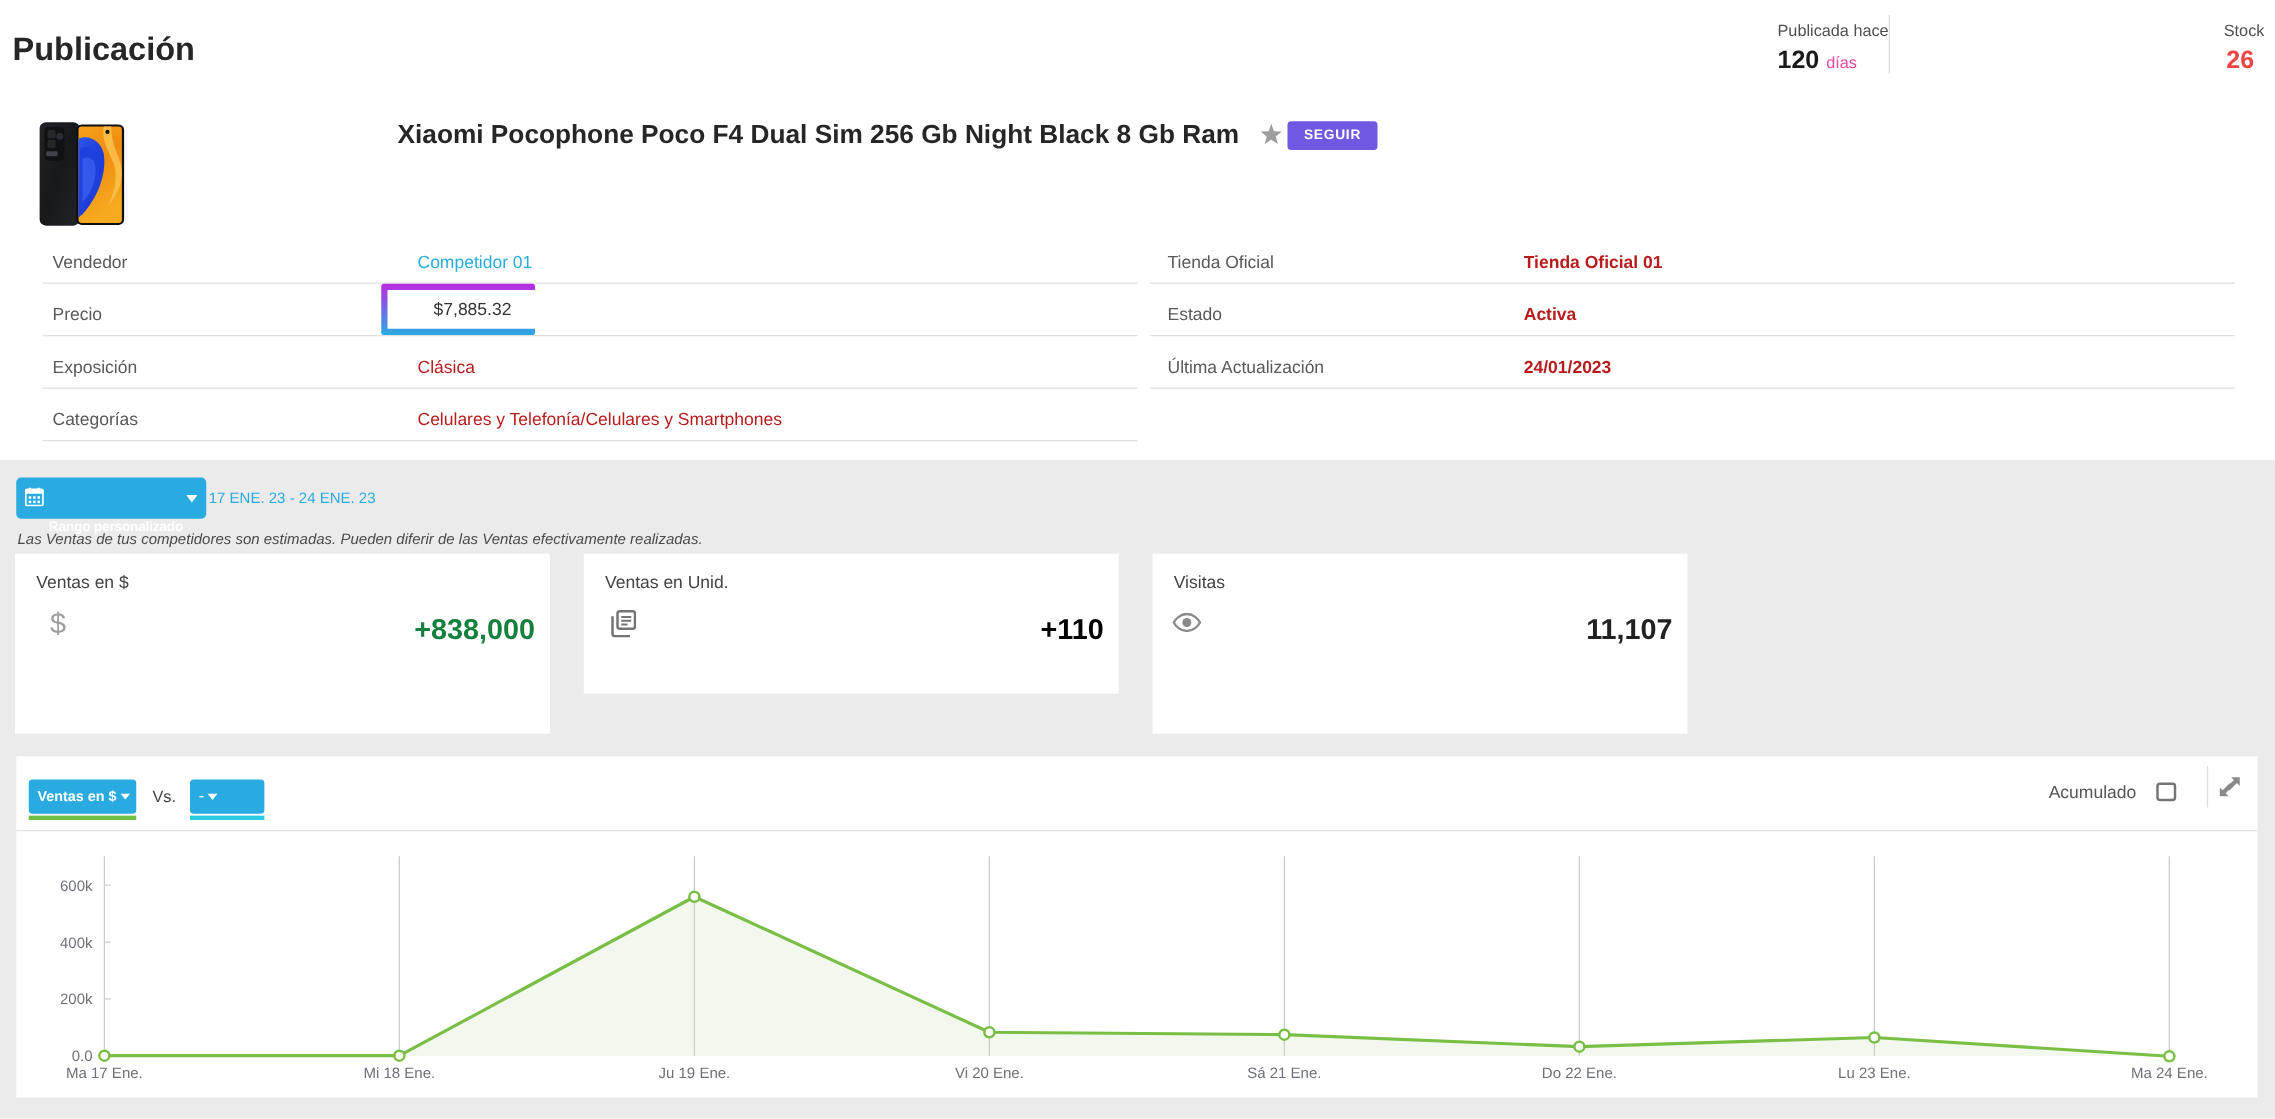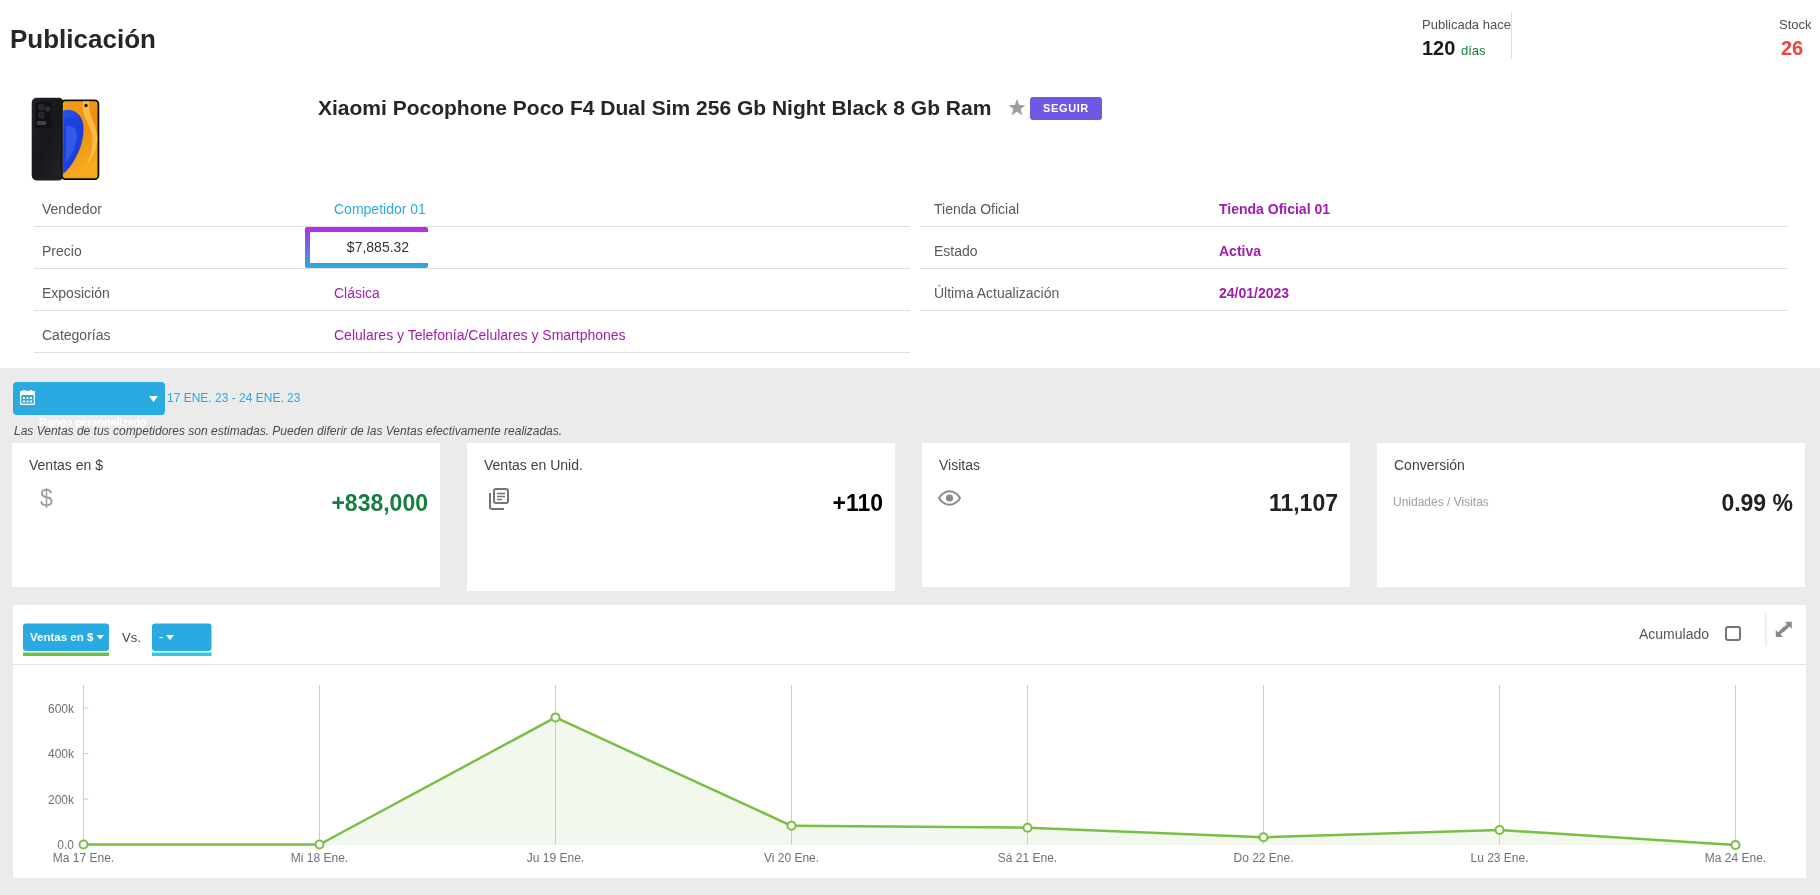--- a/index.html
+++ b/index.html
@@ -1,30 +1,30 @@
 <!DOCTYPE html>
 <html><head>
 <meta charset="utf-8">
 <style>
 * { margin:0; padding:0; box-sizing:border-box; }
 html,body { width:1820px; height:895px; font-family:"Liberation Sans",sans-serif; background:#fff; overflow:hidden; }
 #page { position:relative; width:1820px; height:895px; }
 .abs { position:absolute; }
 .lbl { color:#595959; font-size:14px; }
-.val { color:#a21caf; font-size:14px; }
+.val { color:#b91c1c; font-size:14px; }
 .rowline { position:absolute; height:1px; background:#e0e0e0; }
 </style>
 </head>
 <body>
 <div id="page">
 
   <div class="abs" style="left:10px; top:24px; font-size:26px; font-weight:bold; color:#262626;">Publicación</div>
 
   <div class="abs" style="left:1422px; top:17px; font-size:13px; color:#4f4f4f;">Publicada hace</div>
-  <div class="abs" style="left:1422px; top:37px; font-size:20px; font-weight:bold; color:#1a1a1a;">120 <span style="font-size:13px; font-weight:normal; color:#15803d;">días</span></div>
+  <div class="abs" style="left:1422px; top:37px; font-size:20px; font-weight:bold; color:#1a1a1a;">120 <span style="font-size:13px; font-weight:normal; color:#ec4899;">días</span></div>
   <div class="abs" style="left:1511px; top:12px; width:1px; height:47px; background:#ddd;"></div>
   <div class="abs" style="left:1779px; top:17px; font-size:13px; color:#4f4f4f;">Stock</div>
   <div class="abs" style="left:1781px; top:37px; font-size:20px; font-weight:bold; color:#ef4444;">26</div>
 
   <svg class="abs" style="left:31px; top:97px;" width="70" height="85" viewBox="0 0 70 85">
     <defs>
       <linearGradient id="bk" x1="0" y1="0" x2="1" y2="1">
         <stop offset="0" stop-color="#202227"></stop>
           <stop offset="0.5" stop-color="#17181c"></stop>
           <stop offset="1" stop-color="#222428"></stop>
@@ -113,41 +113,36 @@
       </svg>
   </div>
   <div class="abs" style="left:167px; top:391px; font-size:12px; color:#29abe2;">17 ENE. 23 - 24 ENE. 23</div>
   <div class="abs" style="left:14px; top:424px; font-size:12px; font-style:italic; color:#4a4a4a;">Las Ventas de tus competidores son estimadas. Pueden diferir de las Ventas efectivamente realizadas.</div>
 
   <div class="abs" style="left:12px; top:443px; width:428px; height:144px; background:#fff;">
     <div style="position:absolute; left:17px; top:14px; font-size:14px; color:#424242;">Ventas en $</div>
     <div style="position:absolute; left:28px; top:42px; font-size:23px; color:#9e9e9e;">$</div>
     <div style="position:absolute; right:12px; top:47px; font-size:23px; font-weight:bold; color:#15803d;">+838,000</div>
   </div>
-  <div class="abs" style="left:467px; top:443px; width:428px; height:148px; background:#fff;">
+  <div class="abs" style="left:467px; top:443px; width:428px; height:112px; background:#fff;">
     <div style="position:absolute; left:17px; top:14px; font-size:14px; color:#424242;">Ventas en Unid.</div>
     <svg style="position:absolute; left:20px; top:45px;" width="22" height="22" viewBox="0 0 22 22">
       <rect x="7" y="1" width="14" height="14" rx="2" fill="none" stroke="#757575" stroke-width="2"></rect>
       <path d="M3 5 L3 19 A2 2 0 0 0 5 21 L17 21" fill="none" stroke="#757575" stroke-width="2"></path>
       <path d="M10 5.5 h8 M10 8.5 h8 M10 11.5 h5" stroke="#757575" stroke-width="1.6"></path>
     </svg>
     <div style="position:absolute; right:12px; top:47px; font-size:23px; font-weight:bold; color:#000000;">+110</div>
   </div>
   <div class="abs" style="left:922px; top:443px; width:428px; height:144px; background:#fff;">
     <div style="position:absolute; left:17px; top:14px; font-size:14px; color:#424242;">Visitas</div>
     <svg style="position:absolute; left:16px; top:47px;" width="23" height="16" viewBox="0 0 23 16">
       <path d="M11.5 1.2 C6 1.2 2.2 5.6 1 8 C2.2 10.4 6 14.8 11.5 14.8 C17 14.8 20.8 10.4 22 8 C20.8 5.6 17 1.2 11.5 1.2 Z" fill="none" stroke="#8a8a8a" stroke-width="1.9"></path>
       <circle cx="11.5" cy="8" r="3.6" fill="#8a8a8a"></circle>
     </svg>
     <div style="position:absolute; right:12px; top:47px; font-size:23px; font-weight:bold; color:#212121;">11,107</div>
-  </div>
-  <div class="abs" style="left:1377px; top:443px; width:428px; height:144px; background:#fff;">
-    <div style="position:absolute; left:17px; top:14px; font-size:14px; color:#424242;">Conversión</div>
-    <div style="position:absolute; left:16px; top:52px; font-size:12px; color:#9e9e9e;">Unidades / Visitas</div>
-    <div style="position:absolute; right:12px; top:47px; font-size:23px; font-weight:bold; color:#212121;">0.99 %</div>
   </div>
 
   <div class="abs" style="left:13px; top:605px; width:1793px; height:273px; background:#fff;">
     <svg width="1793" height="273" viewBox="0 0 1793 273">
 
       <rect x="10" y="18.5" width="86" height="27.5" rx="3" fill="#29abe2"></rect>
       <text x="17" y="36" font-size="11.5" font-weight="bold" fill="#fff">Ventas en $</text>
       <path d="M83.5 30 l7.5 0 l-3.75 4.5 z" fill="#fff"></path>
       <rect x="10" y="47.5" width="86" height="3.5" fill="#6fbf44"></rect>
       <text x="109" y="36.5" font-size="13" fill="#424242">Vs.</text>

